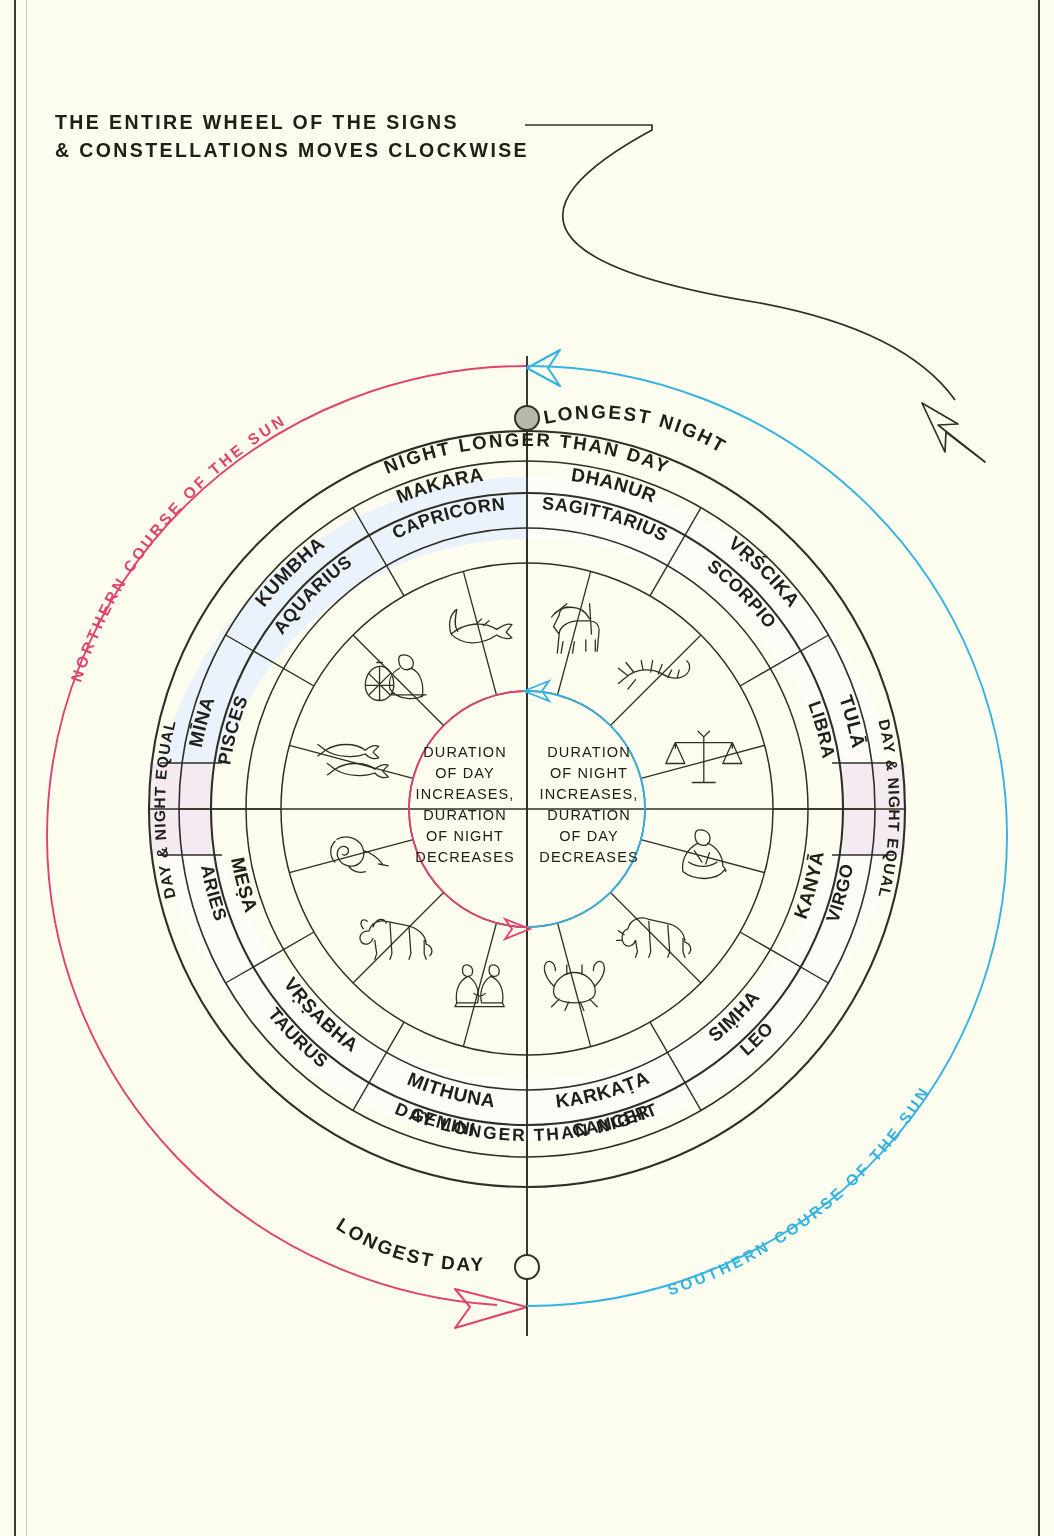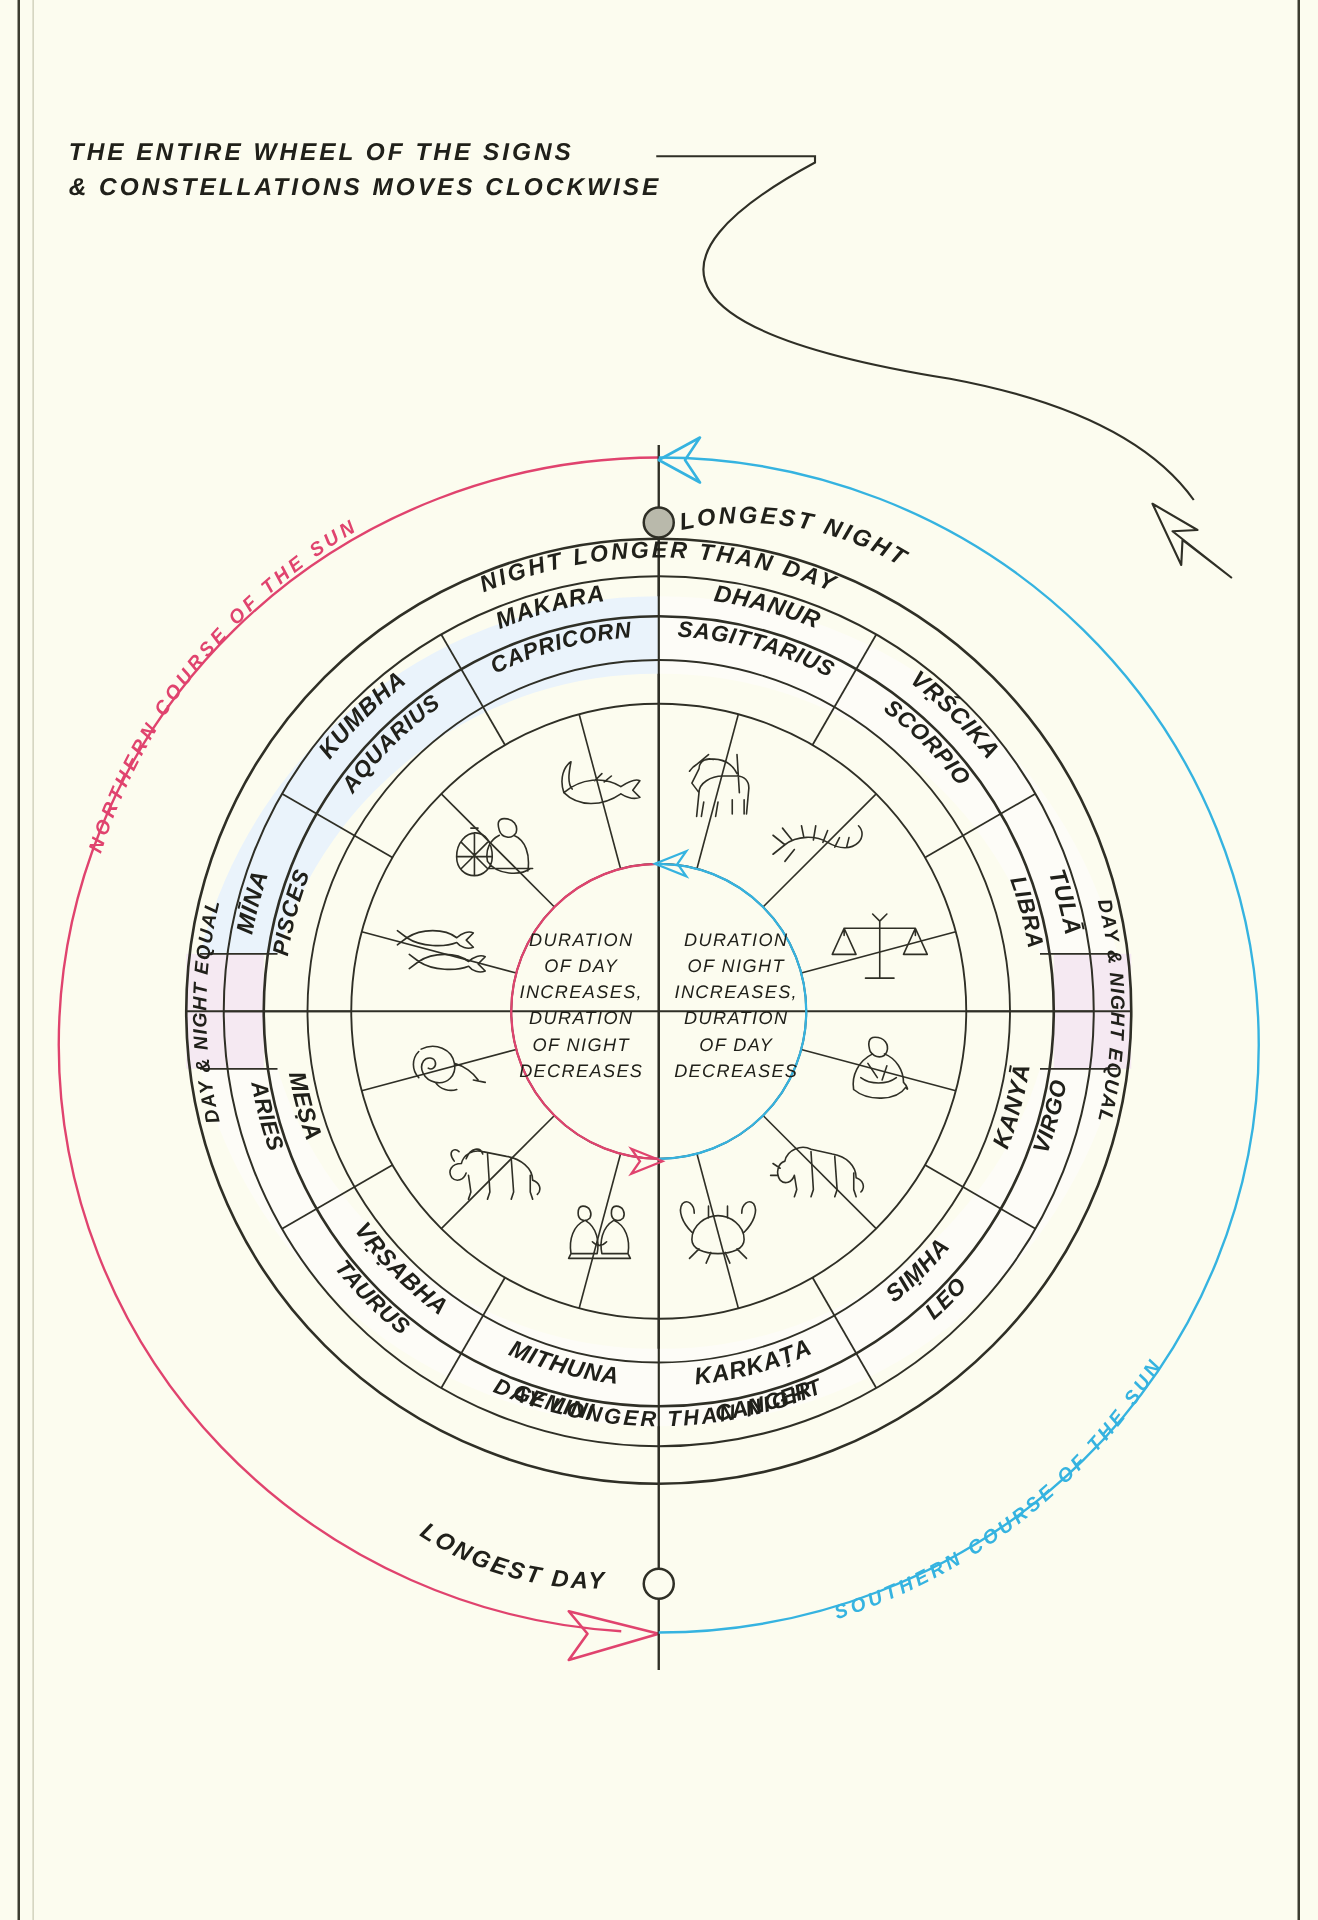--- a/index.html
+++ b/index.html
@@ -6,21 +6,20 @@
   body{
     width:1054px;height:1536px;
     background:#fbfbec;
     font-family:"Liberation Sans", sans-serif;
     overflow:hidden;
     position:relative;
   }
   #page{
     position:absolute;inset:0;
     background:#fcfcef;
-    font-style:italic;
   }
   
   .gutter-left{position:absolute;left:14px;top:0;width:2px;height:1536px;background:#3c3c30;}
   .gutter-left2{position:absolute;left:26px;top:0;width:1px;height:1536px;background:#c9c9b4;}
   .gutter-right{position:absolute;right:14px;top:0;width:2px;height:1536px;background:#3c3c30;}
 
   #title{
     position:absolute;left:55px;top:108px;
     font-size:19.5px;letter-spacing:2.4px;
     color:#20201a;line-height:1.45;

